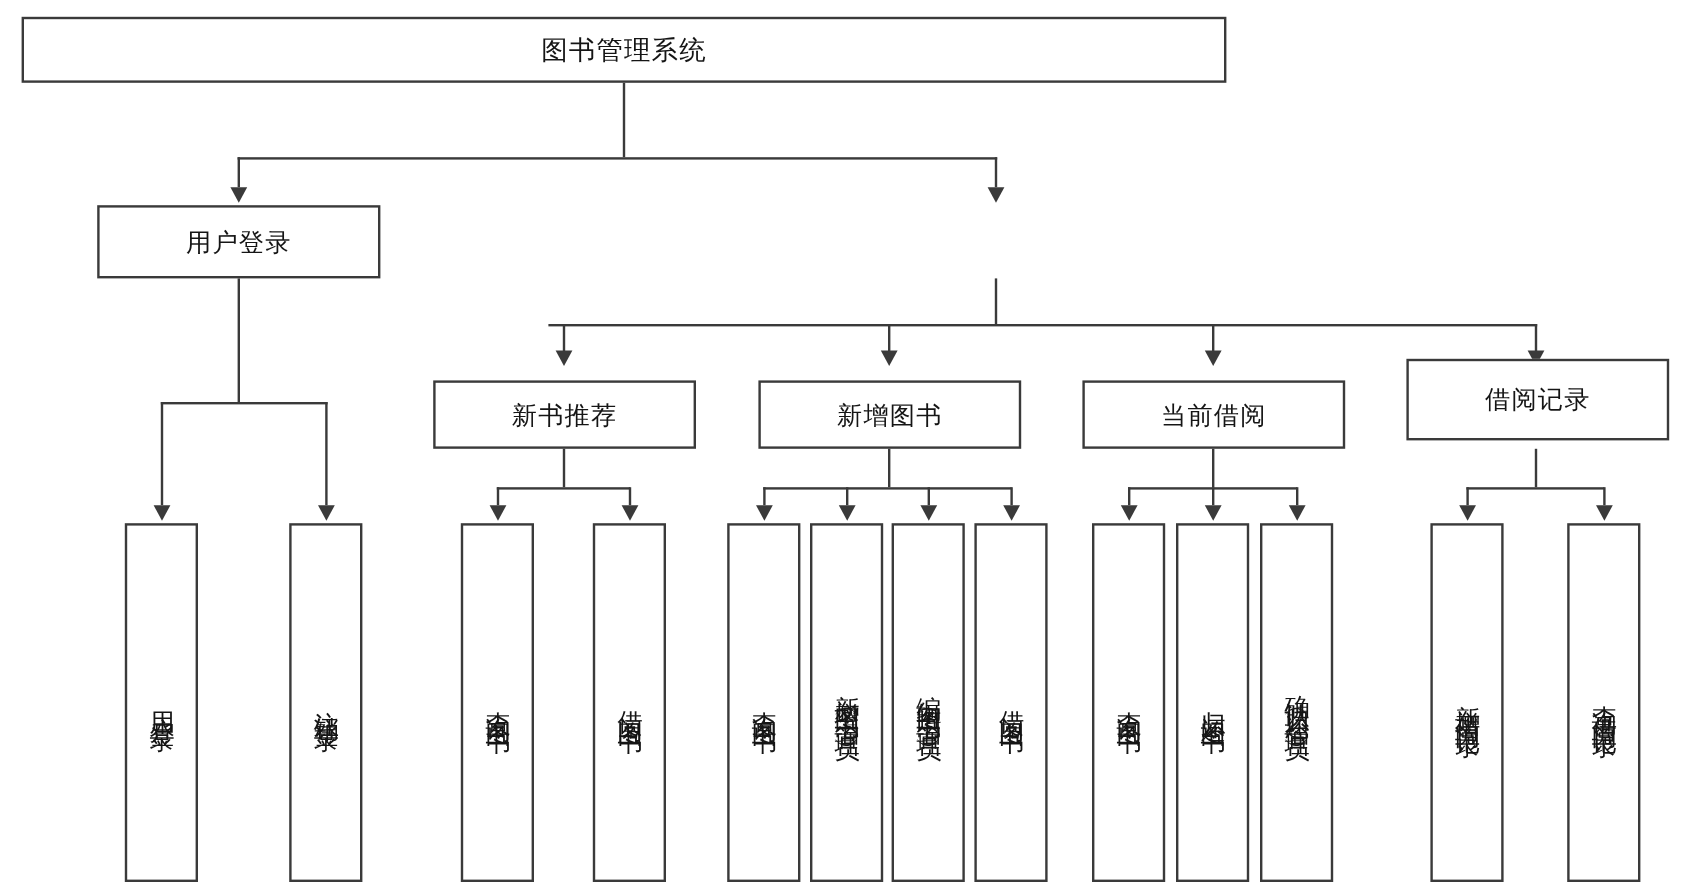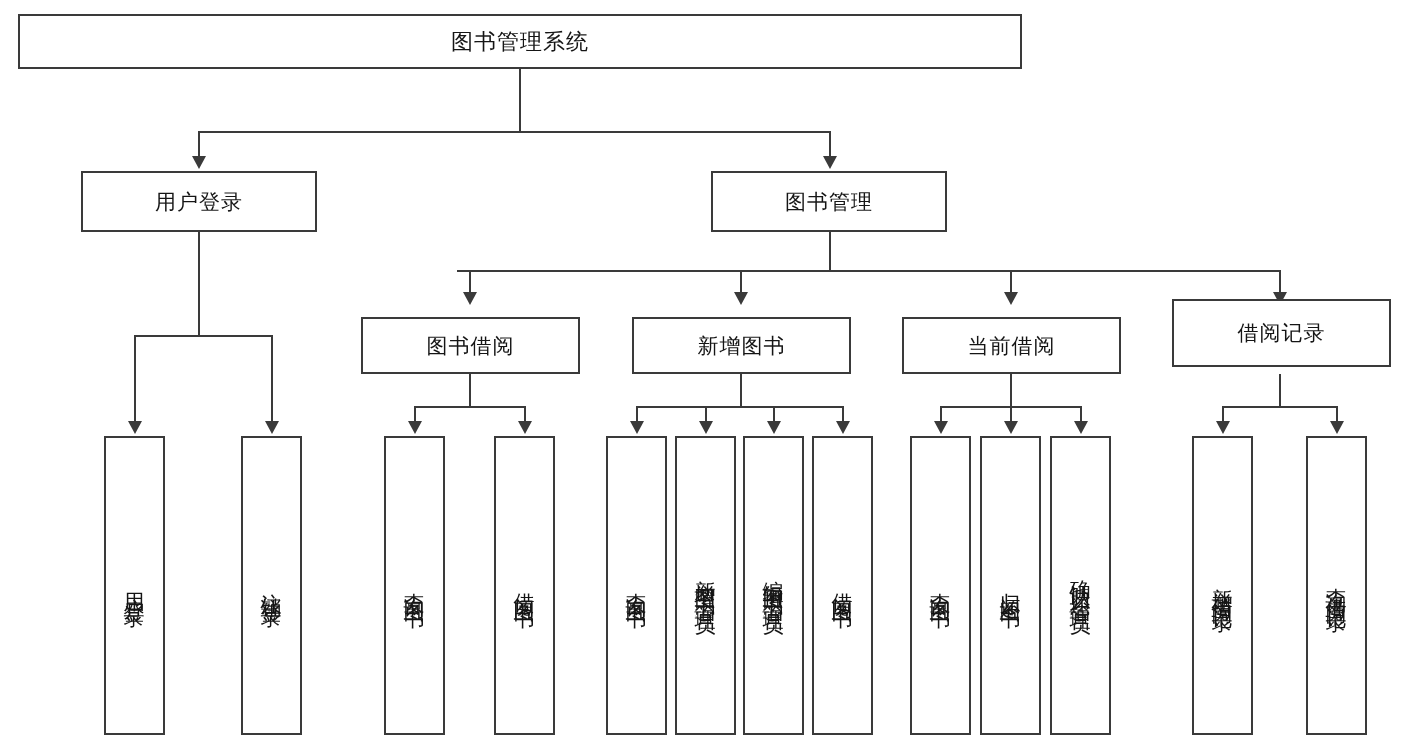--- a/index.html
+++ b/index.html
@@ -96,42 +96,41 @@
   <div class="ln hln" style="left:198px; top:131px; width:633px;"></div>
 
   <div class="ln vln" style="left:198px; top:131px; height:25px;"></div>
   <div class="arrow" style="left:192px; top:156px;"></div>
 
   <div class="ln vln" style="left:829px; top:131px; height:25px;"></div>
   <div class="arrow" style="left:823px; top:156px;"></div>
 
   <div class="node horiz" style="left:81px; top:171px; width:236px; height:61px;">用户登录</div>
 
-  <div class="node horiz" style="left:711px; top:171px; width:236px; height:61px;">图书管理</div>
 
   <div class="ln vln" style="left:198px; top:232px; height:103px;"></div>
   <div class="ln hln" style="left:134px; top:335px; width:139px;"></div>
   <div class="ln vln" style="left:134px; top:335px; height:86px;"></div>
   <div class="arrow" style="left:128px; top:421px;"></div>
   <div class="ln vln" style="left:271px; top:335px; height:86px;"></div>
   <div class="arrow" style="left:265px; top:421px;"></div>
 
   <div class="ln vln" style="left:829px; top:232px; height:38px;"></div>
   <div class="ln hln" style="left:457px; top:270px; width:824px;"></div>
 
   <div class="ln vln" style="left:469px; top:270px; height:28px;"></div>
   <div class="arrow" style="left:463px; top:292px;"></div>
   <div class="ln vln" style="left:740px; top:270px; height:28px;"></div>
   <div class="arrow" style="left:734px; top:292px;"></div>
   <div class="ln vln" style="left:1010px; top:270px; height:28px;"></div>
   <div class="arrow" style="left:1004px; top:292px;"></div>
   <div class="ln vln" style="left:1279px; top:270px; height:28px;"></div>
   <div class="arrow" style="left:1273px; top:292px;"></div>
 
-  <div class="node horiz" style="left:361px; top:317px; width:219px; height:57px;">图书借阅</div>
+  <div class="node horiz" style="left:361px; top:317px; width:219px; height:57px;">新书推荐</div>
 
   <div class="node horiz" style="left:632px; top:317px; width:219px; height:57px;">新增图书</div>
 
   <div class="node horiz" style="left:902px; top:317px; width:219px; height:57px;">当前借阅</div>
 
   <div class="node horiz" style="left:1172px; top:299px; width:219px; height:68px;">借阅记录</div>
 
   <div class="ln vln" style="left:469px; top:374px; height:32px;"></div>
   <div class="ln hln" style="left:414px; top:406px; width:111px;"></div>
   <div class="ln vln" style="left:414px; top:406px; height:15px;"></div>

